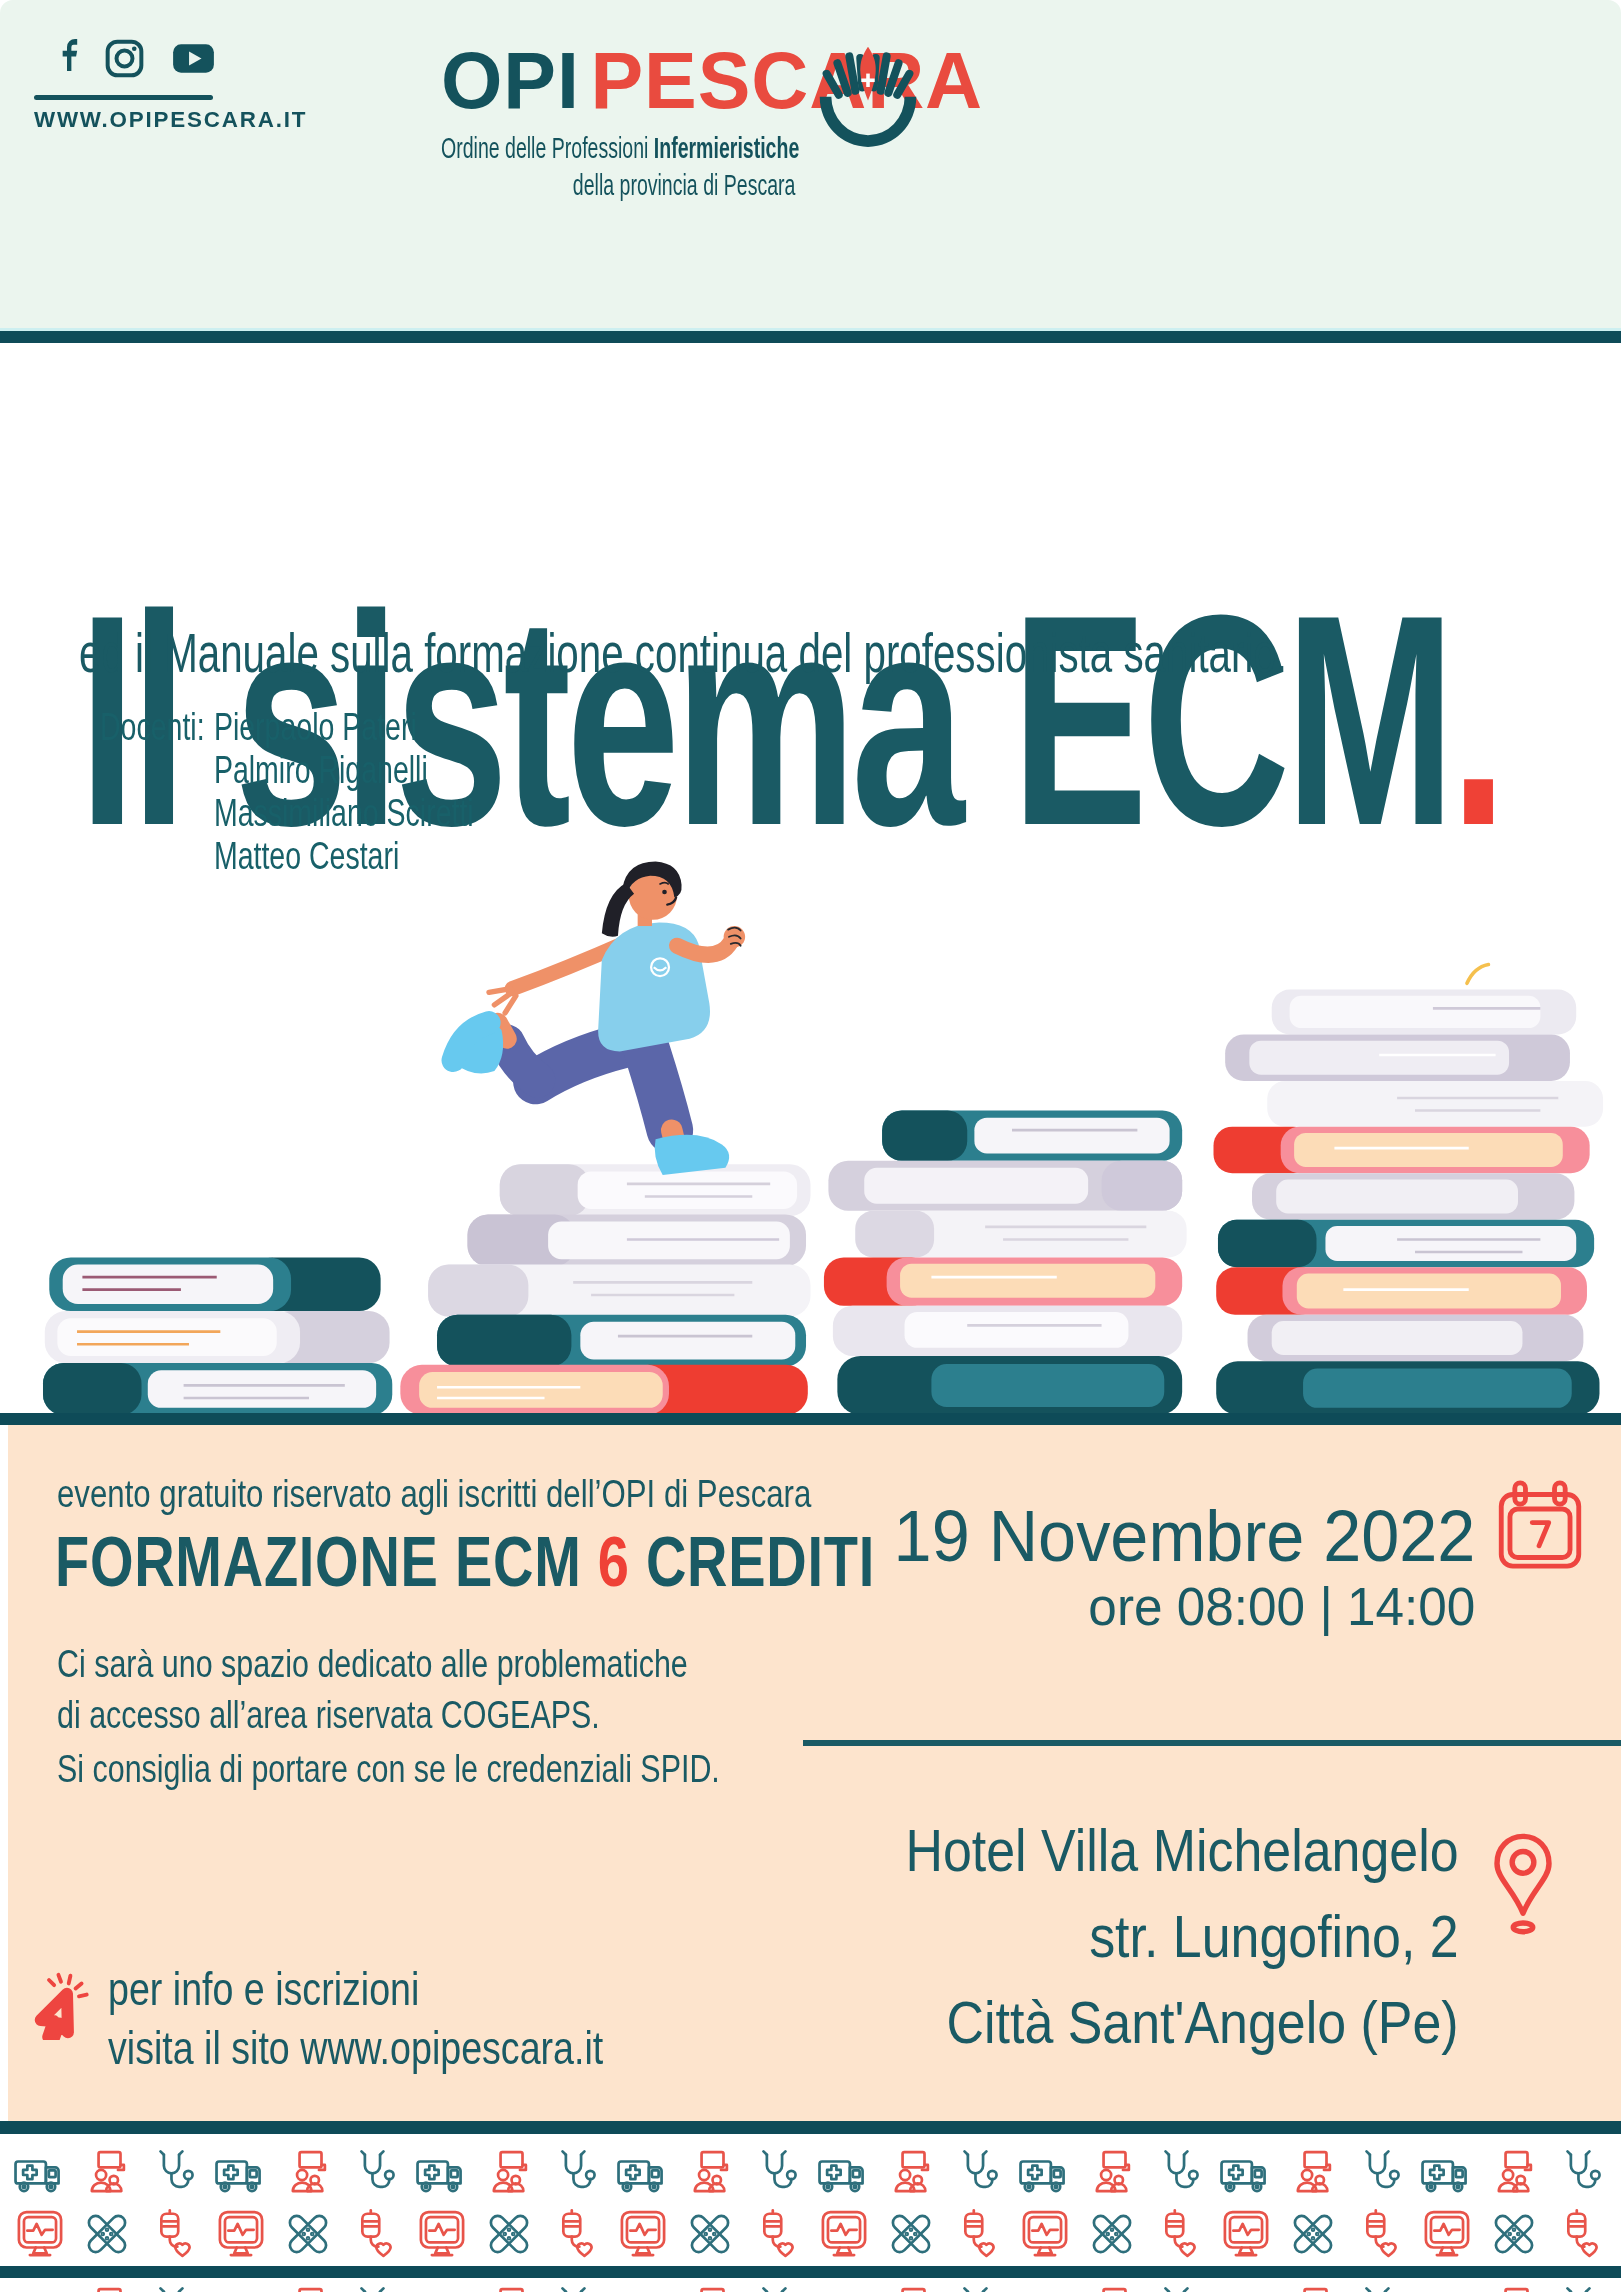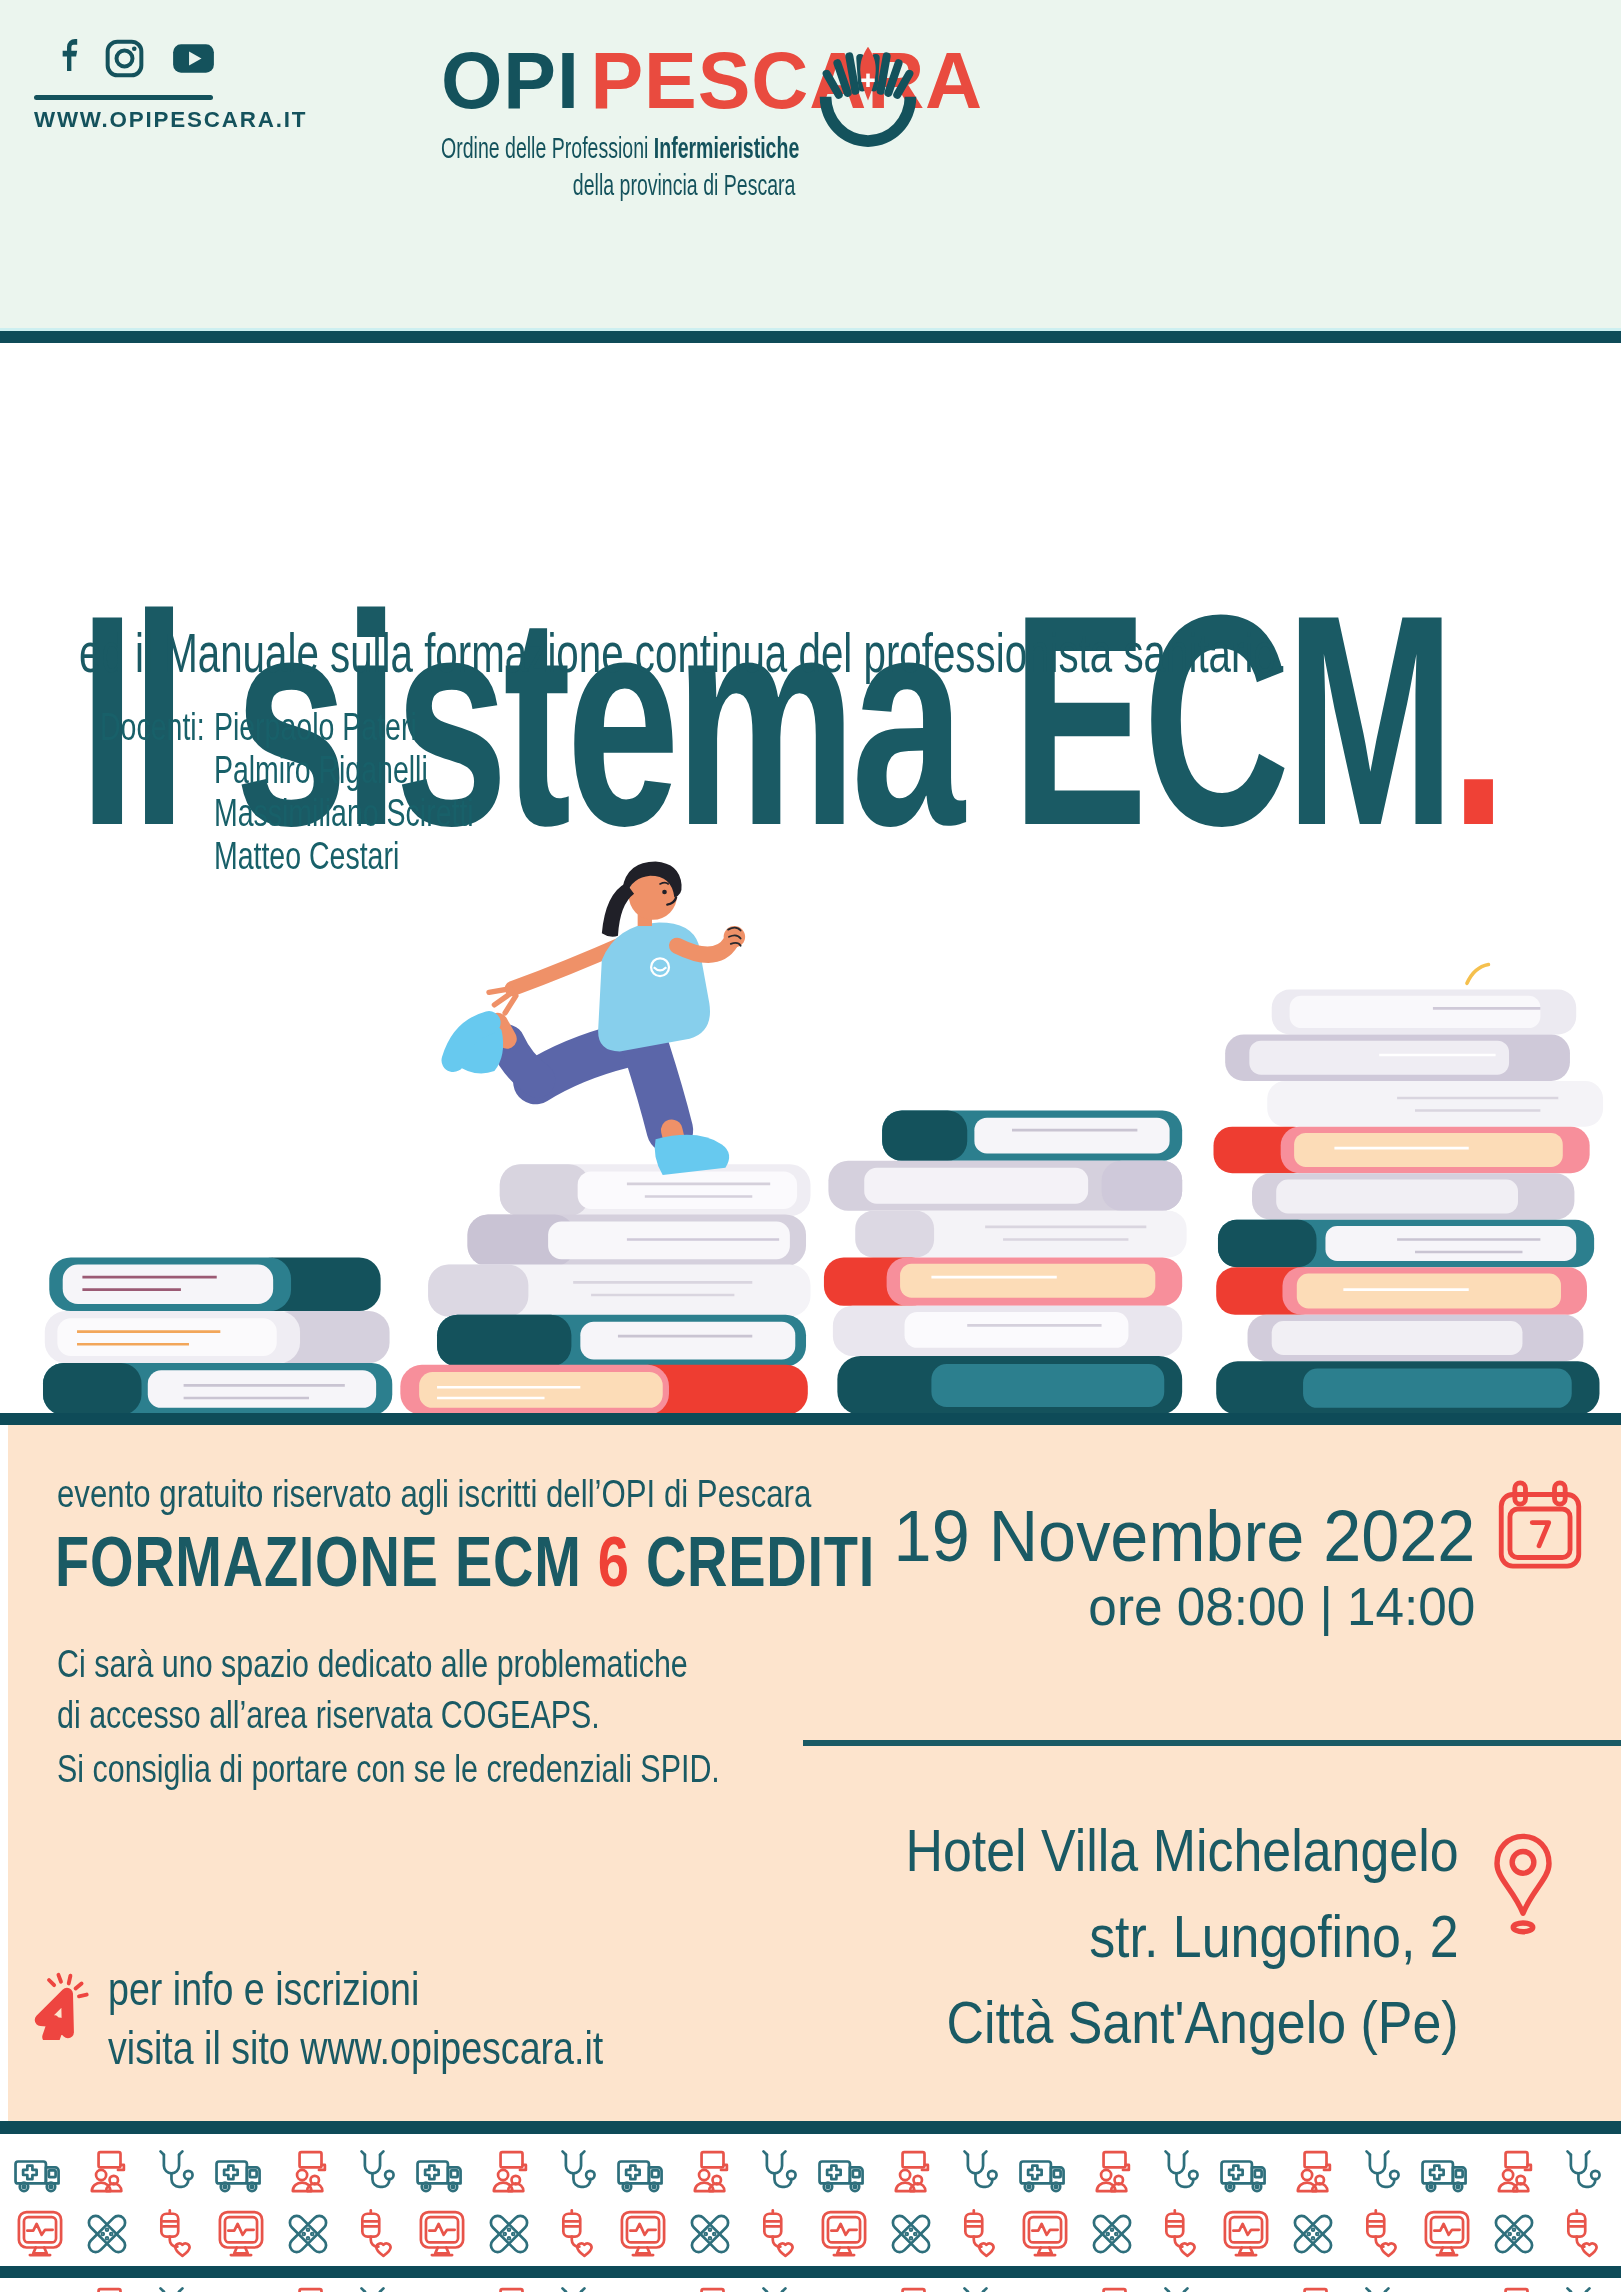--- a/index.html
+++ b/index.html
@@ -1,17 +1,17 @@
 <!DOCTYPE html>
 <html style="font-size:14.3px"><head>
 <meta charset="utf-8">
 <style>
   html,body{margin:0;padding:0;background:#fff;}
   .poster{position:relative;width:1621px;height:2293px;background:#ffffff;overflow:hidden;
-          font-family:"Liberation Sans",sans-serif;color:#175964;}
+          font-family:"Liberation Sans",sans-serif;color:#175964;border-radius:13px;}
 
   
   .header{position:absolute;left:0;top:0;width:1621px;height:328px;background:#ebf5ee;}
   .header-bar{position:absolute;left:0;top:328px;width:1621px;height:11.6px;background:#0e4b58;border-top:3.6px solid #cdeff0;}
   .social-row{position:absolute;left:56px;top:39px;display:flex;gap:27px;align-items:center;}
   .social-row svg{display:block;}
   .social-line{position:absolute;left:34px;top:95px;width:179px;height:5.4px;background:#14525c;border-radius:2.7px;}
   .site-url{position:absolute;left:34px;top:107px;font-size:22.4px;font-weight:bold;letter-spacing:1.8px;color:#14525c;}
   .logo-block{position:absolute;left:441px;top:41px;width:358px;text-align:left;}
   .logo-row{font-size:79px;font-weight:bold;letter-spacing:0.9px;line-height:1;white-space:nowrap;}

